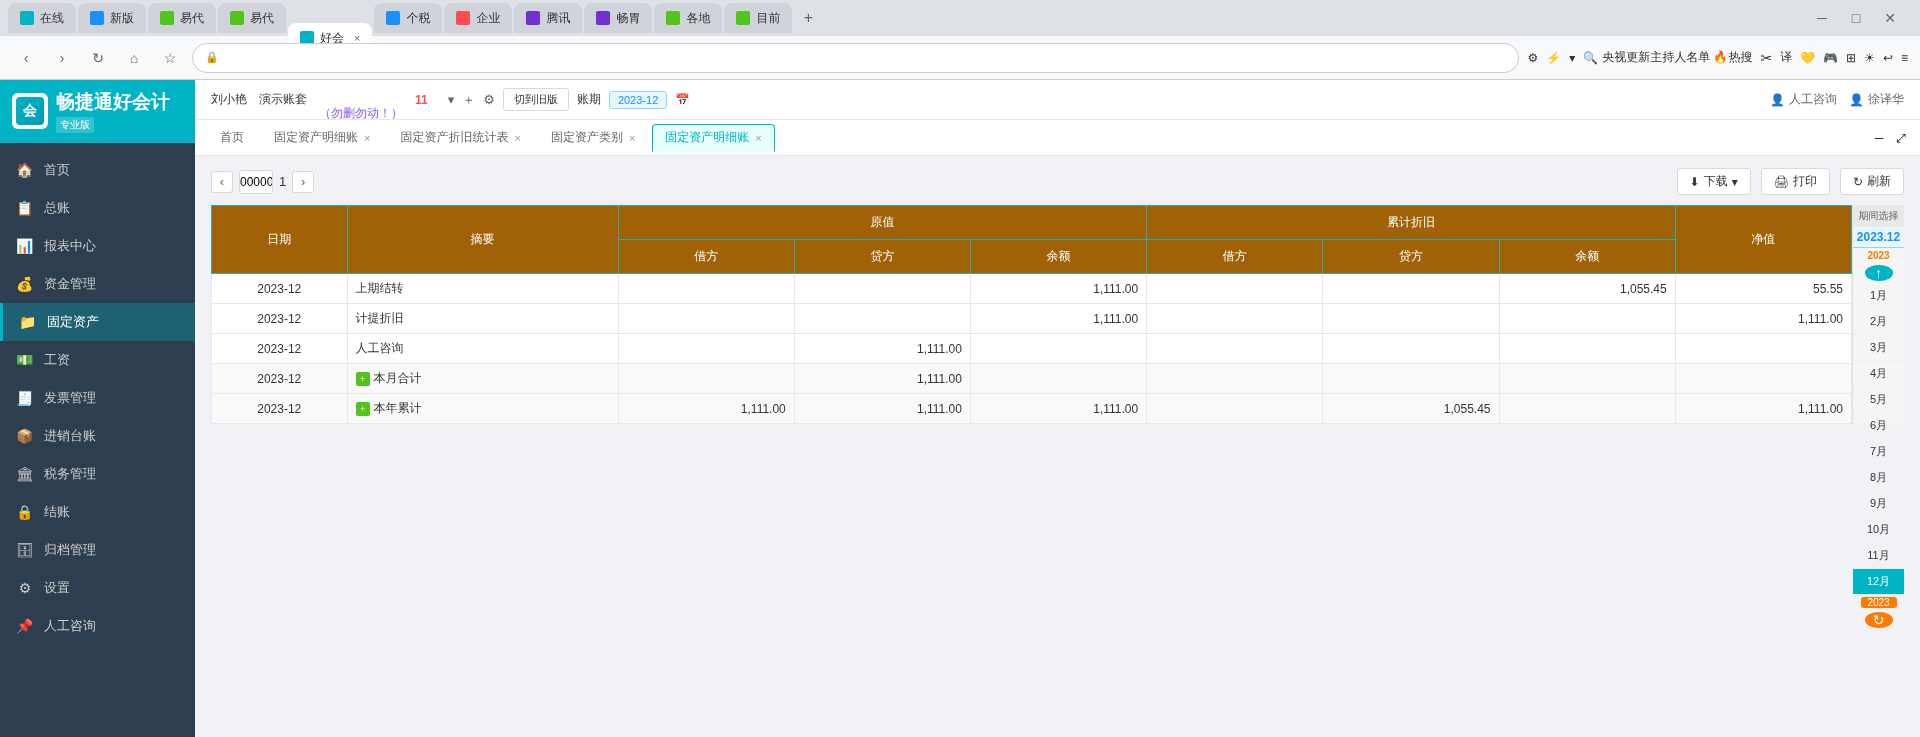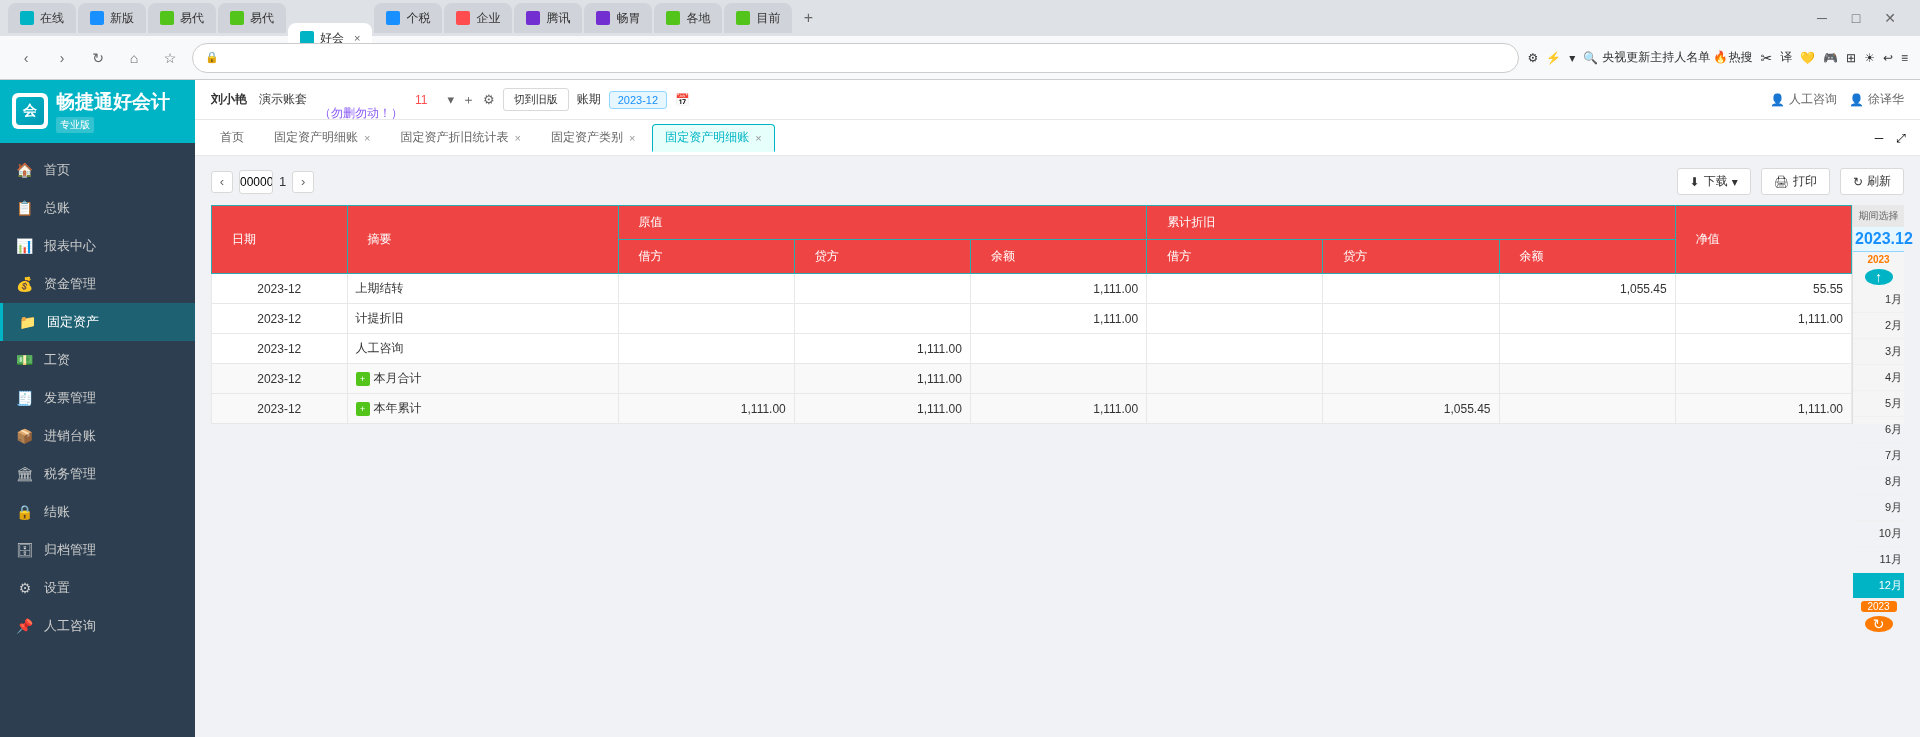--- a/index.html
+++ b/index.html
@@ -65,23 +65,23 @@
 
     
     .main-content { flex: 1; display: flex; flex-direction: column; background: #f0f2f5; min-width: 0; }
 
     
     .top-bar {
       background: #fff; height: 40px; display: flex; align-items: center;
       padding: 0 16px; border-bottom: 1px solid #e8e8e8; gap: 12px;
       font-size: 12px; color: #333;
     }
-    .account-name { font-weight: bold; }
+    .account-name { font-weight: normal; }
     .account-hint { color: #8b5cf6; margin-top: 27px; }
-    .account-count { color: #ff4d4f; font-weight: normal; }
+    .account-count { color: #ff4d4f; font-weight: bold; }
     .top-bar-actions { display: flex; align-items: center; gap: 8px; margin-left: 8px; }
     .top-btn {
       display: flex; align-items: center; gap: 4px; padding: 3px 10px;
       border: 1px solid #d9d9d9; border-radius: 3px; cursor: pointer;
       font-size: 11px; color: #333; background: #fff;
     }
     .period-badge { background: #e6f7ff; border: 1px solid #91d5ff; color: #1890ff; padding: 2px 8px; border-radius: 3px; font-size: 11px; }
     .period-icon { color: #999; cursor: pointer; }
     .top-bar-right { margin-left: auto; display: flex; align-items: center; gap: 12px; color: #666; }
     .user-service { display: flex; align-items: center; gap: 4px; cursor: pointer; color: #666; }
@@ -118,38 +118,38 @@
     .action-btns { display: flex; align-items: center; gap: 10px; }
     .action-btn {
       display: flex; align-items: center; gap: 4px;
       padding: 4px 12px; border: 1px solid #d9d9d9; border-radius: 3px;
       cursor: pointer; font-size: 12px; color: #333; background: #fff;
     }
 
     
     .data-table { width: 100%; border-collapse: collapse; font-size: 12px; }
     .data-table th {
-      background: #ef4444; color: #fff; text-align: left;
+      background: #a16207; color: #fff; text-align: center;
       padding: 8px 20px; border: 1px solid #2aacb1; font-weight: normal;
     }
     .data-table td {
       padding: 6px 8px; border: 1px solid #e8e8e8; color: #333;
       text-align: right; background: #fff;
     }
     .data-table td.text-left { text-align: left; }
     .data-table td.text-center { text-align: center; }
     .data-table .summary-row td { background: #f9f9f9; font-weight: normal; }
     .data-table .summary-row td .row-icon {
       display: inline-flex; width: 14px; height: 14px;
       background: #52c41a; color: #fff; font-size: 9px;
       align-items: center; justify-content: center; border-radius: 2px;
       margin-right: 4px;
     }
     .period-month {
-      padding: 5px 2px; text-align: right; font-size: 11px;
+      padding: 5px 2px; text-align: center; font-size: 11px;
       color: #333; cursor: pointer; border-bottom: 1px solid #f0f0f0;
     }
     .period-month.active { background: #00b4c5; color: #fff; font-weight: normal; }
 
     
     .side-scroll-btn {
       width: 28px; height: 28px; border-radius: 50%; display: flex; align-items: center;
       justify-content: center; font-size: 14px; cursor: pointer; margin: 2px;
     }
     .btn-up { background: #00b4c5; color: #fff; }
@@ -480,21 +480,21 @@
                 <td>1,055.45</td>
                 <td></td>
                 <td>1,111.00</td>
               </tr>
             </tbody>
           </table>
         </div>
 
         <div style="position:absolute;right:0;top:0;width:52px;height:100%;background:#f5f5f5;border-left:1px solid #e0e0e0;display:flex;flex-direction:column;align-items:center;">
           <div style="width:100%;background:#e8e8e8;padding:4px 2px;text-align:center;font-size:10px;color:#666;line-height:1.4;">期间选择</div>
-          <div style="width:100%;background:#e6f7ff;padding:3px 2px;text-align:center;font-size:16px;color:#1890ff;font-weight:bold;border-bottom:1px solid #91d5ff;">2023.12</div>
+          <div style="width:100%;background:#e6f7ff;padding:3px 2px;text-align:center;font-size:12px;color:#1890ff;font-weight:bold;border-bottom:1px solid #91d5ff;">2023.12</div>
           <div style="width:100%;padding:2px;text-align:center;font-size:10px;color:#ff7a00;font-weight:bold;">2023</div>
 
           <div class="side-scroll-btn btn-up">↑</div>
 
           <div style="width:100%;display:flex;flex-direction:column;">
             <div class="period-month">1月</div>
             <div class="period-month">2月</div>
             <div class="period-month">3月</div>
             <div class="period-month">4月</div>
             <div class="period-month">5月</div>

